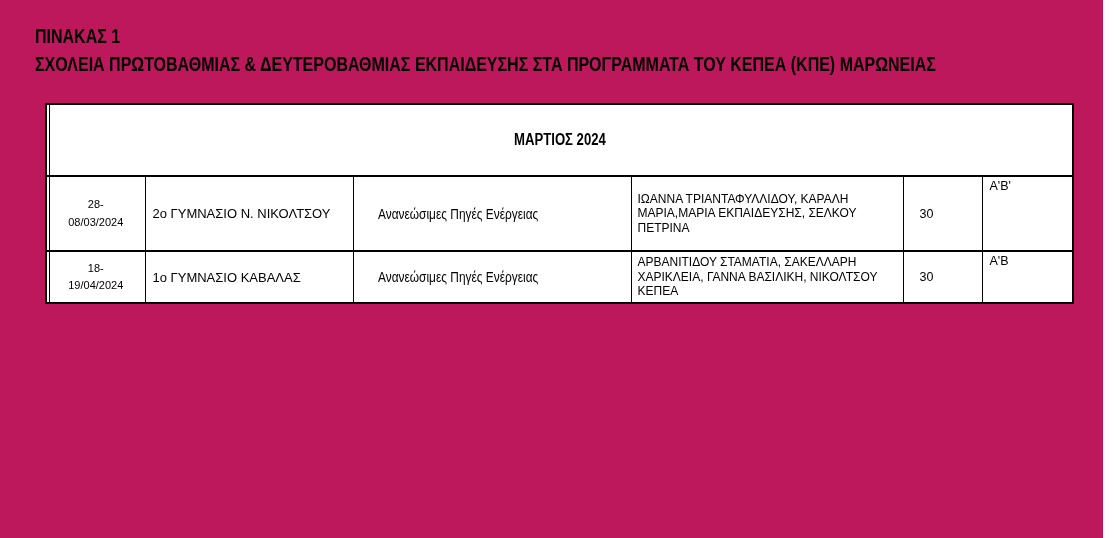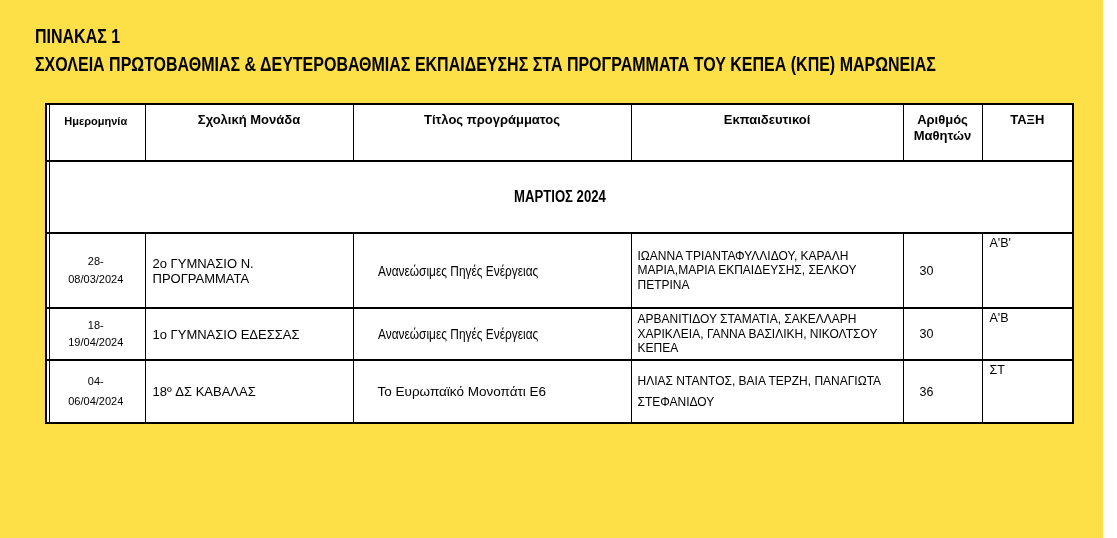--- a/index.html
+++ b/index.html
@@ -6,21 +6,21 @@
     margin: 0;
     padding: 0;
     background: #ffffff;
     font-family: "Liberation Sans", sans-serif;
     color: #000000;
   }
   .page {
     position: relative;
     width: 1103px;
     height: 538px;
-    background: #fde047;
+    background: #be185d;
     overflow: hidden;
   }
   
   .doc-heading {
     position: absolute;
     left: 35px;
     top: 22px;
     white-space: nowrap;
   }
   .doc-heading .line {
@@ -136,73 +136,54 @@
       <colgroup>
         <col style="width:99px">
         <col style="width:208px">
         <col style="width:278px">
         <col style="width:272px">
         <col style="width:79px">
         <col style="width:91px">
       </colgroup>
 
       <tbody>
-          <tr style="height:57px">
-        <th class="small">Ημερομηνία</th>
-        <th>Σχολική Μονάδα</th>
-        <th>Τίτλος προγράμματος</th>
-        <th>Εκπαιδευτικοί</th>
-        <th>Αριθμός Μαθητών</th>
-        <th>ΤΑΞΗ</th>
-      </tr>
 
       <tr style="height:72px">
         <td class="section" colspan="6">
           <span class="condensed">ΜΑΡΤΙΟΣ 2024</span>
         </td>
       </tr>
 
       <tr style="height:75px">
         <td class="date">
           <div>28-</div>
           <div>08/03/2024</div>
         </td>
-        <td class="school">2ο ΓΥΜΝΑΣΙΟ Ν. ΠΡΟΓΡΑΜΜΑΤΑ</td>
+        <td class="school">2ο ΓΥΜΝΑΣΙΟ Ν. ΝΙΚΟΛΤΣΟΥ</td>
         <td class="program">
           <span class="condensed">Ανανεώσιμες Πηγές Ενέργειας</span>
         </td>
         <td class="teachers">ΙΩΑΝΝΑ ΤΡΙΑΝΤΑΦΥΛΛΙΔΟΥ, ΚΑΡΑΛΗ ΜΑΡΙΑ,ΜΑΡΙΑ ΕΚΠΑΙΔΕΥΣΗΣ, ΣΕΛΚΟΥ ΠΕΤΡΙΝΑ</td>
         <td class="students">30</td>
         <td class="klass">Α'Β'</td>
       </tr>
 
 
       <tr style="height:52px">
         <td class="date">
           <div>18-</div>
           <div>19/04/2024</div>
         </td>
-        <td class="school">1ο ΓΥΜΝΑΣΙΟ ΕΔΕΣΣΑΣ</td>
+        <td class="school">1ο ΓΥΜΝΑΣΙΟ ΚΑΒΑΛΑΣ</td>
         <td class="program">
           <span class="condensed">Ανανεώσιμες Πηγές Ενέργειας</span>
         </td>
         <td class="teachers">ΑΡΒΑΝΙΤΙΔΟΥ ΣΤΑΜΑΤΙΑ, ΣΑΚΕΛΛΑΡΗ ΧΑΡΙΚΛΕΙΑ, ΓΑΝΝΑ ΒΑΣΙΛΙΚΗ, ΝΙΚΟΛΤΣΟΥ ΚΕΠΕΑ</td>
         <td class="students">30</td>
         <td class="klass">Α'Β</td>
       </tr>
 
-      <tr style="height:63px" class="row-spaced">
-        <td class="date">
-          <div>04-</div>
-          <div>06/04/2024</div>
-        </td>
-        <td class="school">18º ΔΣ ΚΑΒΑΛΑΣ</td>
-        <td class="program">Το Ευρωπαϊκό Μονοπάτι Ε6</td>
-        <td class="teachers">ΗΛΙΑΣ ΝΤΑΝΤΟΣ, ΒΑΙΑ ΤΕΡΖΗ, ΠΑΝΑΓΙΩΤΑ ΣΤΕΦΑΝΙΔΟΥ</td>
-        <td class="students">36</td>
-        <td class="klass">ΣΤ</td>
-      </tr>
     </tbody>
       </table>
     <div class="inner-left-line"></div>
   </div>
 
 </div>
 
 </body></html>

